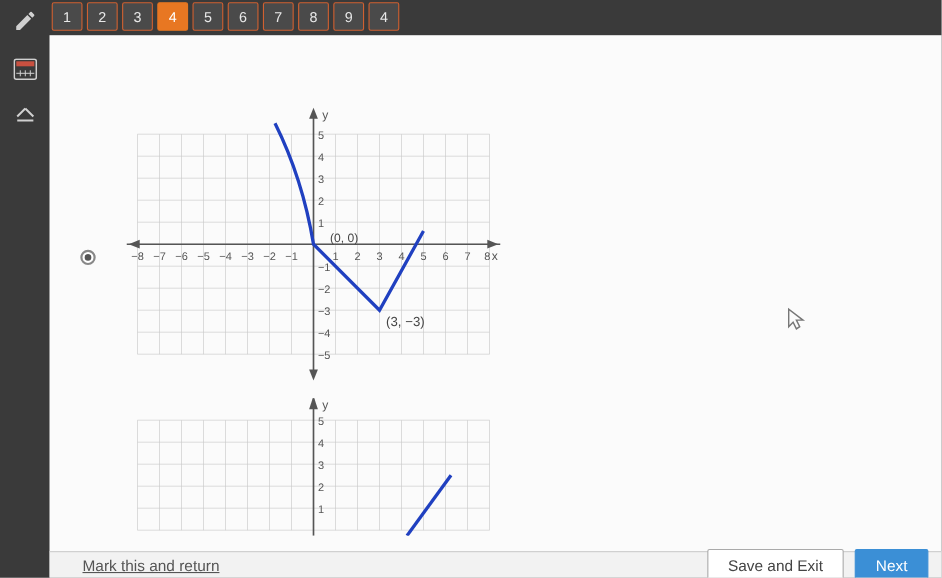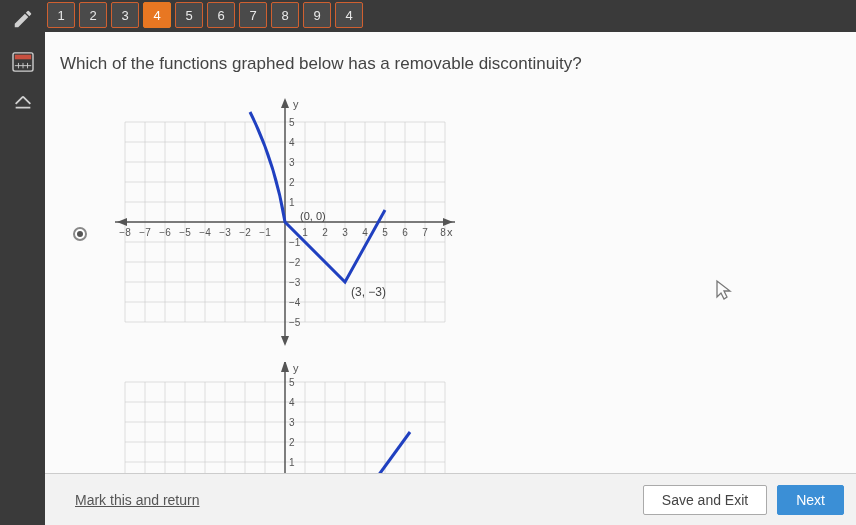--- a/index.html
+++ b/index.html
@@ -88,21 +88,21 @@
   }
   .graph-wrap {
     position: absolute;
     left: 70px;
   }
   .footer {
     position: absolute;
     left: 0;
     right: 0;
     bottom: 0;
-    height: 52px;
+    height: 24px;
     background: #f2f2f2;
     border-top: 1px solid #ccc;
     display: flex;
     align-items: center;
     padding: 0 30px;
   }
   .mark-link {
     color: #555;
     text-decoration: underline;
     font-size: 14px;
@@ -169,21 +169,20 @@
   <div class="tab">5</div>
   <div class="tab">6</div>
   <div class="tab">7</div>
   <div class="tab">8</div>
   <div class="tab">9</div>
   <div class="tab">4</div>
 </div>
 
 <div class="content">
 
-  <div class="question">Which of the functions graphed below has a removable discontinuity?</div>
 
   <div class="radio selected" style="top:195px"></div>
 
   <div class="graph-wrap" style="top:60px">
     <svg width="340" height="270" viewBox="0 0 340 270">
 
       <g stroke="#c9c9c9" stroke-width="0.6">
         <line x1="10" y1="30" x2="330" y2="30"></line>
           <line x1="10" y1="50" x2="330" y2="50"></line>
         <line x1="10" y1="70" x2="330" y2="70"></line>

